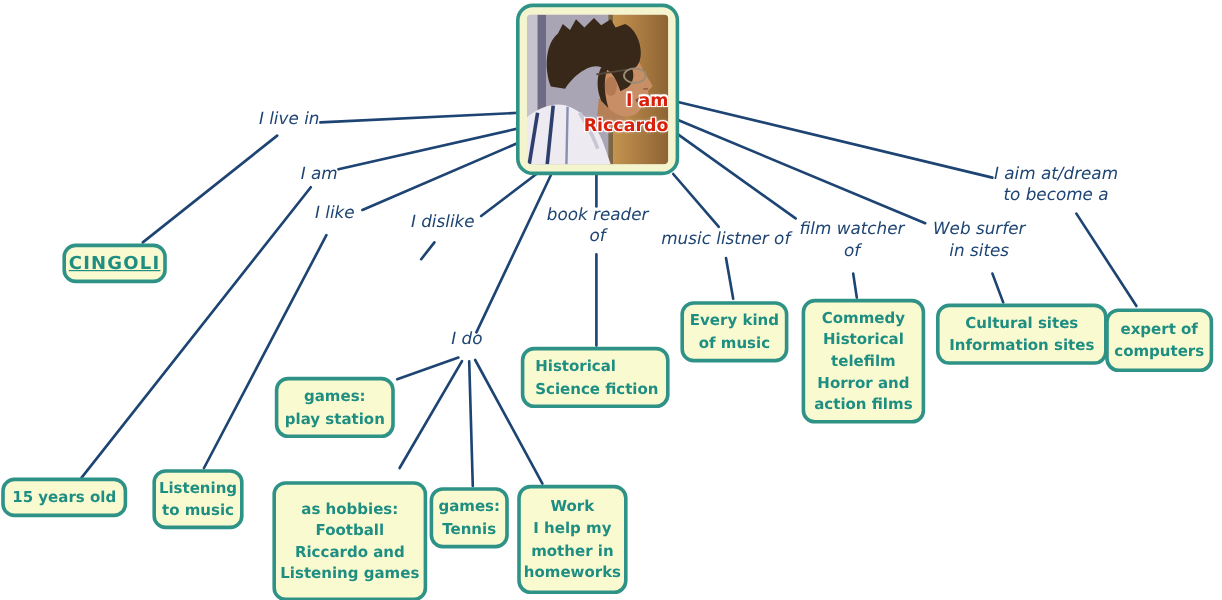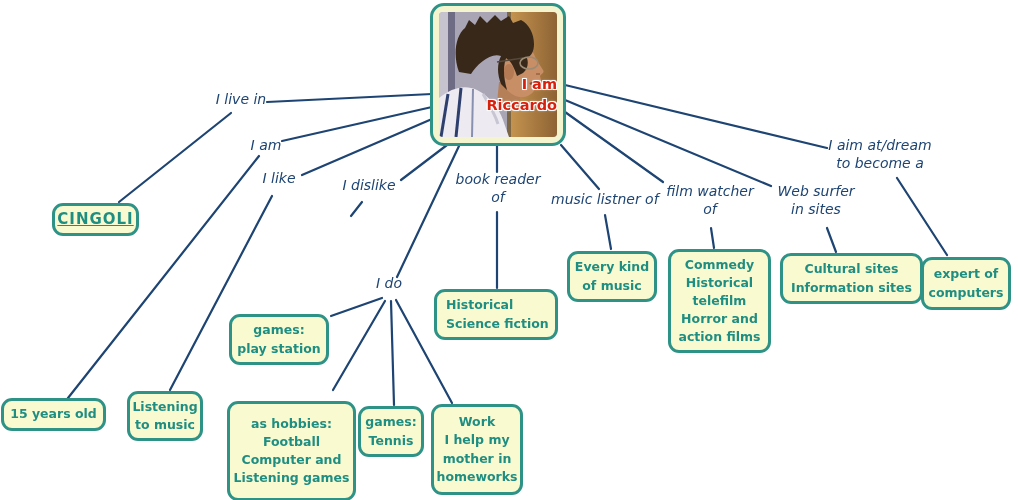--- a/index.html
+++ b/index.html
@@ -150,21 +150,21 @@
     <span>Listening</span>
       <span>to music</span>
   </div>
   <div class="node" style="left:229px;top:314px;width:100px;height:51px">
     <span>games:</span>
       <span>play station</span>
   </div>
   <div class="node" style="left:227px;top:401px;width:129px;height:100px">
     <span>as hobbies:</span>
       <span>Football</span>
-      <span>Computer and</span>
+      <span>Riccardo and</span>
       <span>Listening games</span>
   </div>
   <div class="node" style="left:358px;top:406px;width:66px;height:51px">
     <span>games:</span>
       <span>Tennis</span>
   </div>
   <div class="node" style="left:431px;top:404px;width:92px;height:91px">
     <span>Work</span>
       <span>I help my</span>
       <span>mother in</span>

